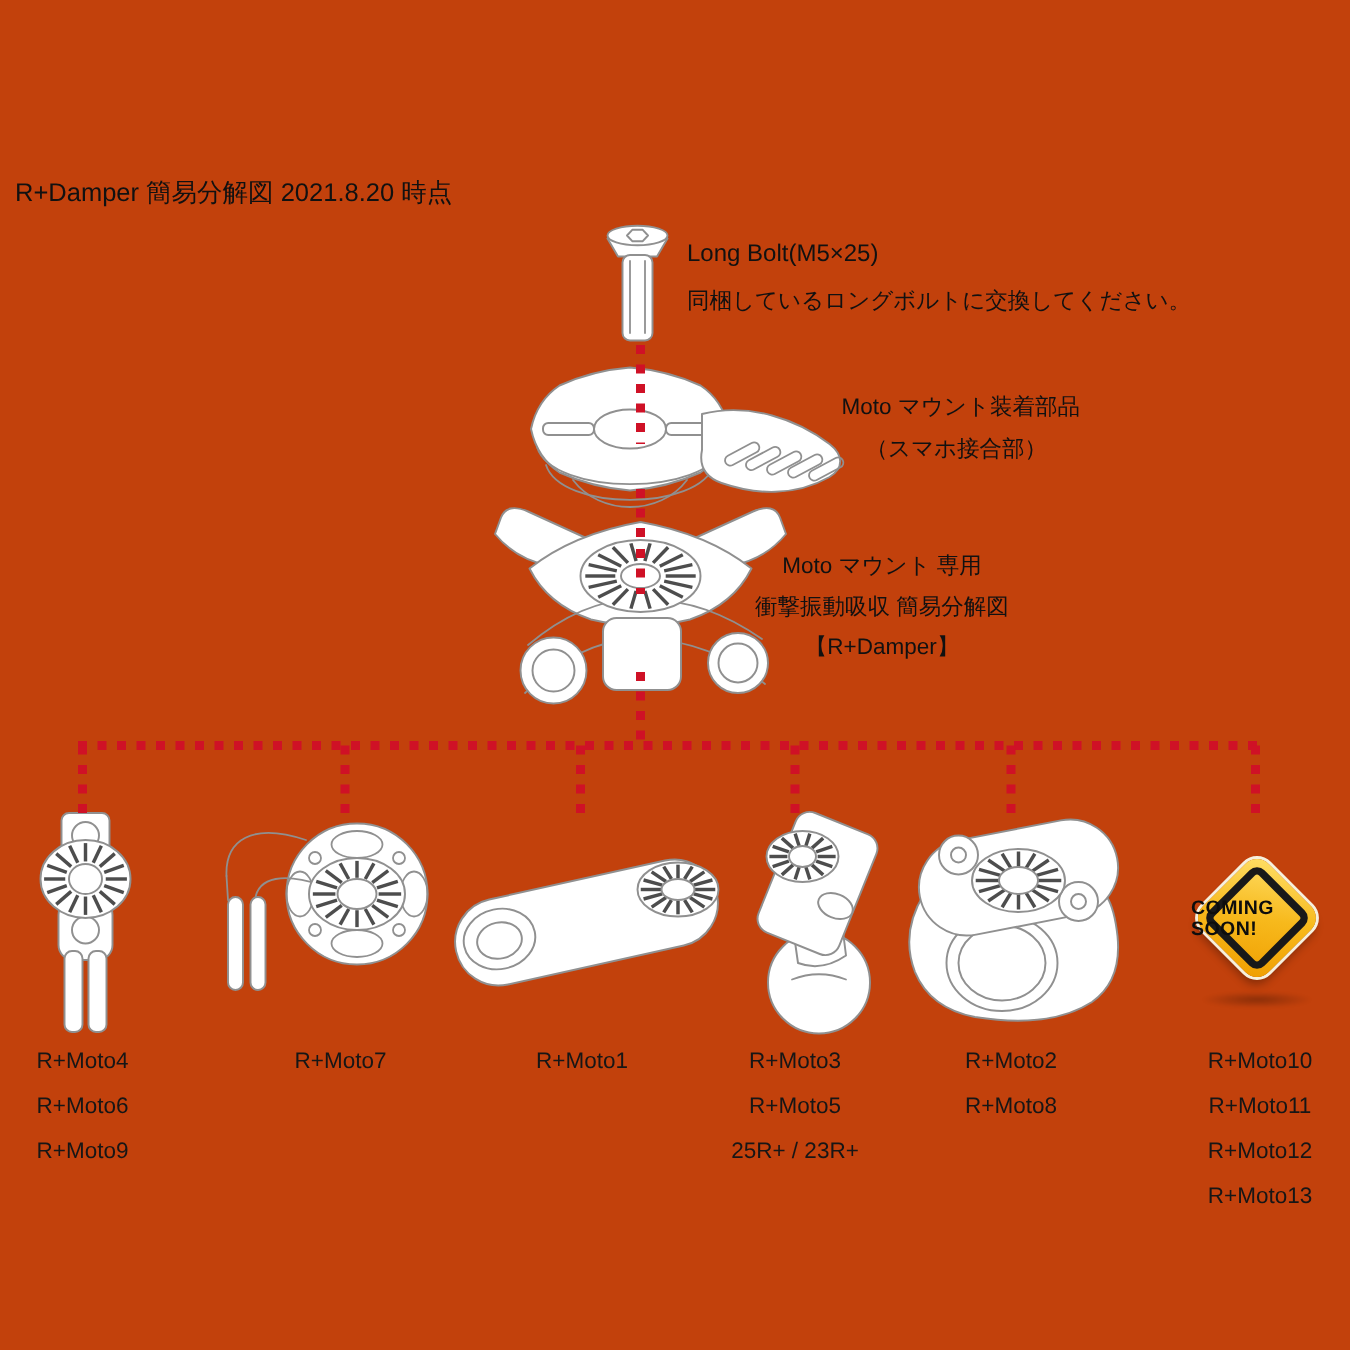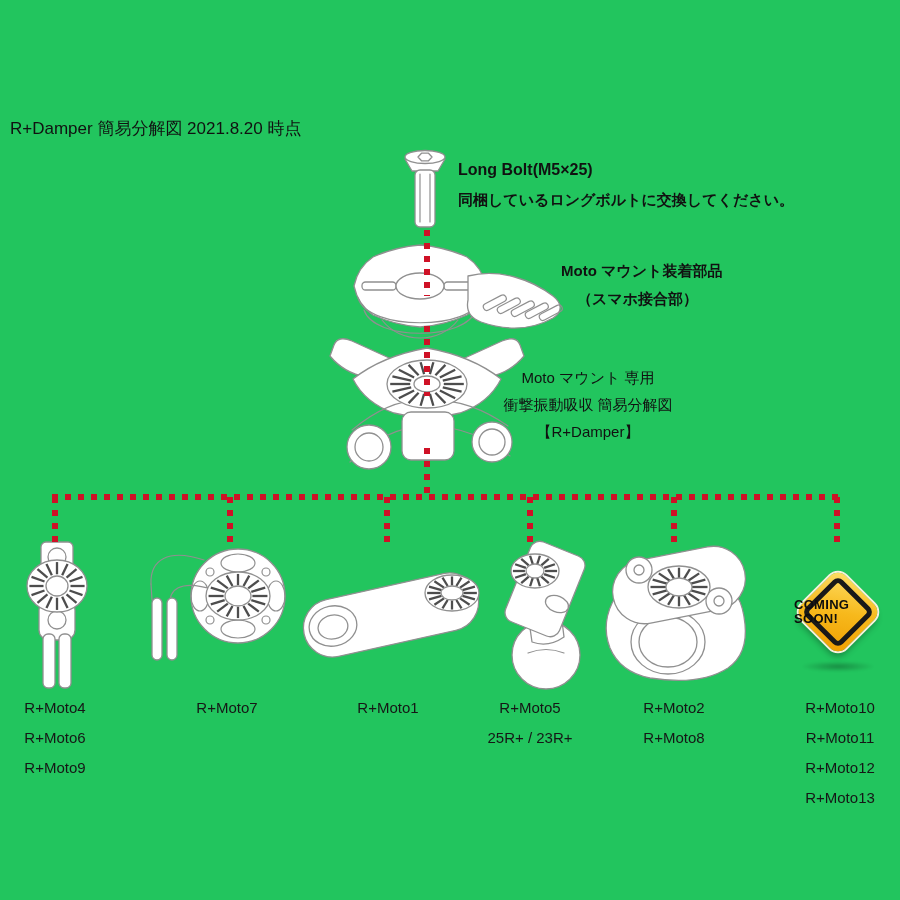--- a/index.html
+++ b/index.html
@@ -2,26 +2,26 @@
 <html><head>
 <meta charset="utf-8">
 <style>
   :root{
     --red:#cf1126;
     --art:#909090;
     --ink:#1a1a1a;
   }
   html,body{margin:0;padding:0;background:#fff;}
   .canvas{
-    position:relative;width:900px;height:900px;background:#22c55e;overflow:hidden;
+    position:relative;width:900px;height:900px;background:#c2410c;overflow:hidden;
     font-family:"Liberation Sans",sans-serif;color:var(--ink);
   }
   .abs{position:absolute;}
   .title{left:10px;top:117px;font-size:17px;font-weight:400;color:#111;}
-  .callout{font-size:15px;color:#111;white-space:nowrap;font-weight:bold;}
+  .callout{font-size:15px;color:#111;white-space:nowrap;}
   .callout.b1{left:458px;top:161px;font-size:16px;}
   .callout.b2{left:458px;top:191px;}
   .callout.m1{left:561px;top:262px;}
   .callout.m2{left:577px;top:290px;}
   .damper-callout{left:499px;top:364px;width:178px;text-align:center;font-size:15px;line-height:27px;color:#111;}
   svg{position:absolute;left:0;top:0;}
   .art{fill:#fff;stroke:var(--art);stroke-width:1.3;stroke-linejoin:round;}
   .ln{fill:none;stroke:var(--art);stroke-width:1.2;stroke-linecap:round;stroke-linejoin:round;}
   .tooth{stroke:#4d4d4d;stroke-width:2.3;}
   .connector path{fill:none;stroke:var(--red);stroke-width:6;stroke-dasharray:6 7;}
@@ -301,20 +301,21 @@
       <div class="part-label">R+Moto6</div>
       <div class="part-label">R+Moto9</div>
     </div>
   <div class="col" style="left:157px;">
       <div class="part-label">R+Moto7</div>
     </div>
   <div class="col" style="left:318px;">
       <div class="part-label">R+Moto1</div>
     </div>
   <div class="col" style="left:460px;">
+      <div class="part-label">R+Moto3</div>
       <div class="part-label">R+Moto5</div>
       <div class="part-label">25R+ / 23R+</div>
     </div>
   <div class="col" style="left:604px;">
       <div class="part-label">R+Moto2</div>
       <div class="part-label">R+Moto8</div>
     </div>
   <div class="col" style="left:770px;">
       <div class="part-label">R+Moto10</div>
       <div class="part-label">R+Moto11</div>

